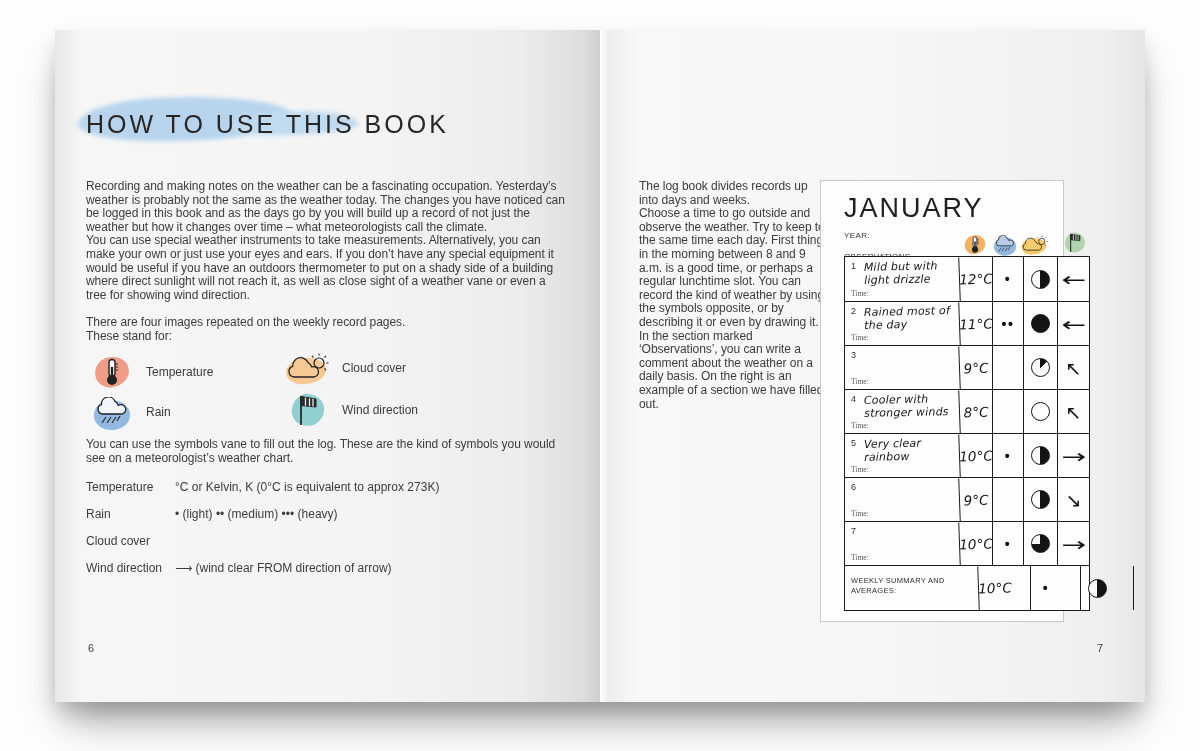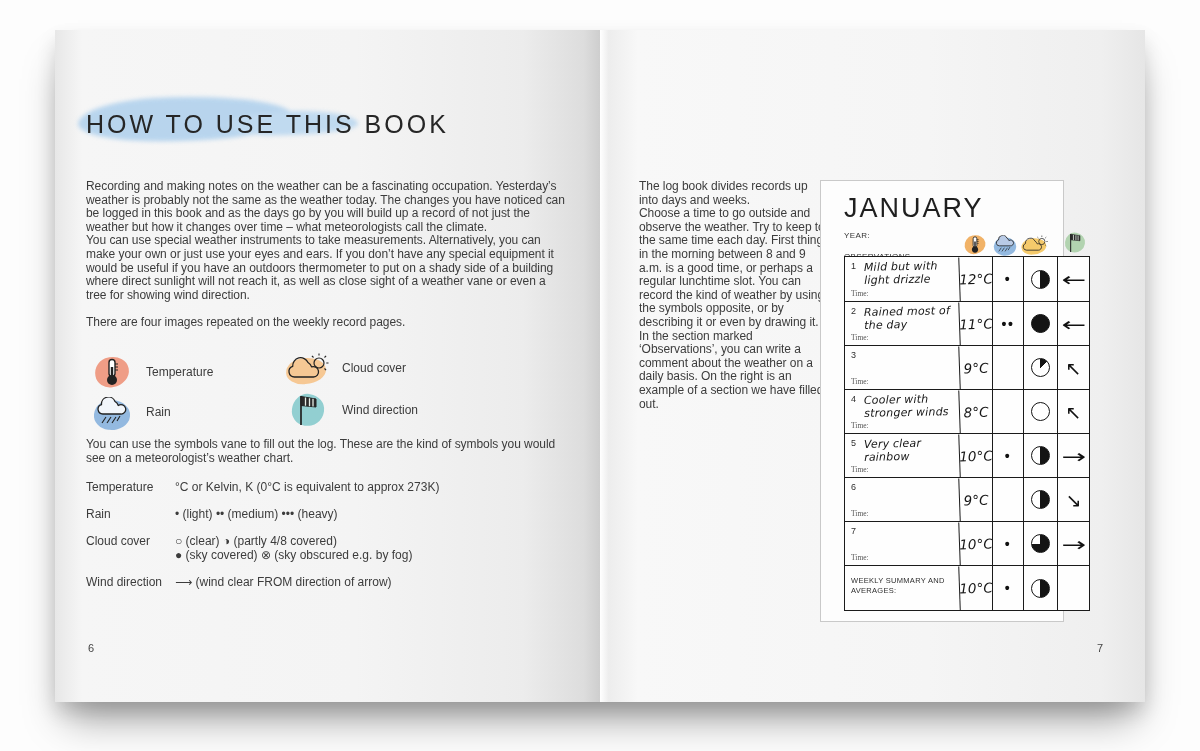--- a/index.html
+++ b/index.html
@@ -71,21 +71,21 @@
   .hdr { position:absolute; transform:scale(.62); transform-origin:bottom center; }
   .hdr-thermo { left:128px; top:36px; }
   .hdr-rain   { left:158px; top:36px; }
   .hdr-cloud  { left:188px; top:36px; }
   .hdr-wind   { left:228px; top:34px; }
 
   .log-table { position:absolute; left:23px; top:75px; width:246px;
     border:1.4px solid #1b1b1b; background:#fefefe; }
   .log-row { display:grid; grid-template-columns:114px 33px 31px 34px 1fr; height:44px; }
   .log-row + .log-row { border-top:1.3px solid #1b1b1b; }
-  .log-row-summary { height:45px; }
+  .log-row-summary { height:45px;gap:19px; }
   .cell { position:relative; display:flex; align-items:center; justify-content:center; }
   .cell + .cell { border-left:1.3px solid #1b1b1b; }
   .cell-obs { justify-content:flex-start; align-items:flex-start; padding:4px 4px 3px 6px; display:block; }
   .day-num { font-size:9px; color:#2e2e2e; margin-right:8px; vertical-align:top; }
   .hw { font-family:"DejaVu Sans",sans-serif; font-style:italic; color:#161616; }
   .note { display:inline-block; font-size:11px; line-height:12.5px; max-width:88px;
     transform:rotate(-1.2deg); letter-spacing:.2px; }
   .time-label { position:absolute; left:6px; bottom:3px; font-size:7.5px; color:#555;font-family:Liberation Serif, serif; }
   .cell-temp { font-size:13.5px; transform:rotate(-2deg); }
   .cell-rain { font-size:14px; color:#111; letter-spacing:1.5px; font-weight:bold; }
@@ -113,20 +113,21 @@
           <div class="page-title">HOW TO USE THIS BOOK</div>
         </div>
 
         <div class="intro body-text">
           <p>Recording and making notes on the weather can be a fascinating occupation. Yesterday’s weather is probably not the same as the weather today. The changes you have noticed can be logged in this book and as the days go by you will build up a record of not just the weather but how it changes over time – what meteorologists call the climate.</p>
           <p>You can use special weather instruments to take measurements. Alternatively, you can make your own or just use your eyes and ears. If you don’t have any special equipment it would be useful if you have an outdoors thermometer to put on a shady side of a building where direct sunlight will not reach it, as well as close sight of a weather vane or even a tree for showing wind direction.</p>
         </div>
 
         <div class="images-note body-text">
           <div>There are four images repeated on the weekly record pages.</div>
+          <div>These stand for:</div>
         </div>
 
         <div class="legend">
           <div class="legend-item li-0">
             <span class="wicon">
               <span class="blob blob-thermo"></span>
               <svg width="20" height="28" viewBox="0 0 20 28">
                 <rect x="7" y="1.5" width="6" height="17" rx="3" fill="#fff" stroke="#222" stroke-width="1.4"></rect>
                 <path d="M13 6h3 M13 9h3 M13 12h3" stroke="#222" stroke-width="1" fill="none"></path>
                 <line x1="10" y1="9" x2="10" y2="18" stroke="#222" stroke-width="2.4"></line>
@@ -175,24 +176,20 @@
           <div class="symbol-row">
             <span class="term">Temperature</span>
             <span class="def">°C or Kelvin, K (0°C is equivalent to approx 273K)</span>
           </div>
           <div class="symbol-row">
             <span class="term">Rain</span>
             <span class="def">• (light)   •• (medium)   ••• (heavy)</span>
           </div>
           <div class="symbol-row">
             <span class="term">Cloud cover</span>
-            <span class="def">
-              <span style="display:block">○ (clear)  ◑ (partly 4/8 covered)</span>
-              <span style="display:block">● (sky covered)  ⊗ (sky obscured e.g. by fog)</span>
-            </span>
           </div>
           <div class="symbol-row">
             <span class="term">Wind direction</span>
             <span class="def">⟶  (wind clear FROM direction of arrow)</span>
           </div>
         </div>
       </div>
       <div class="pageno pageno-left">6</div>
     </div>
 

